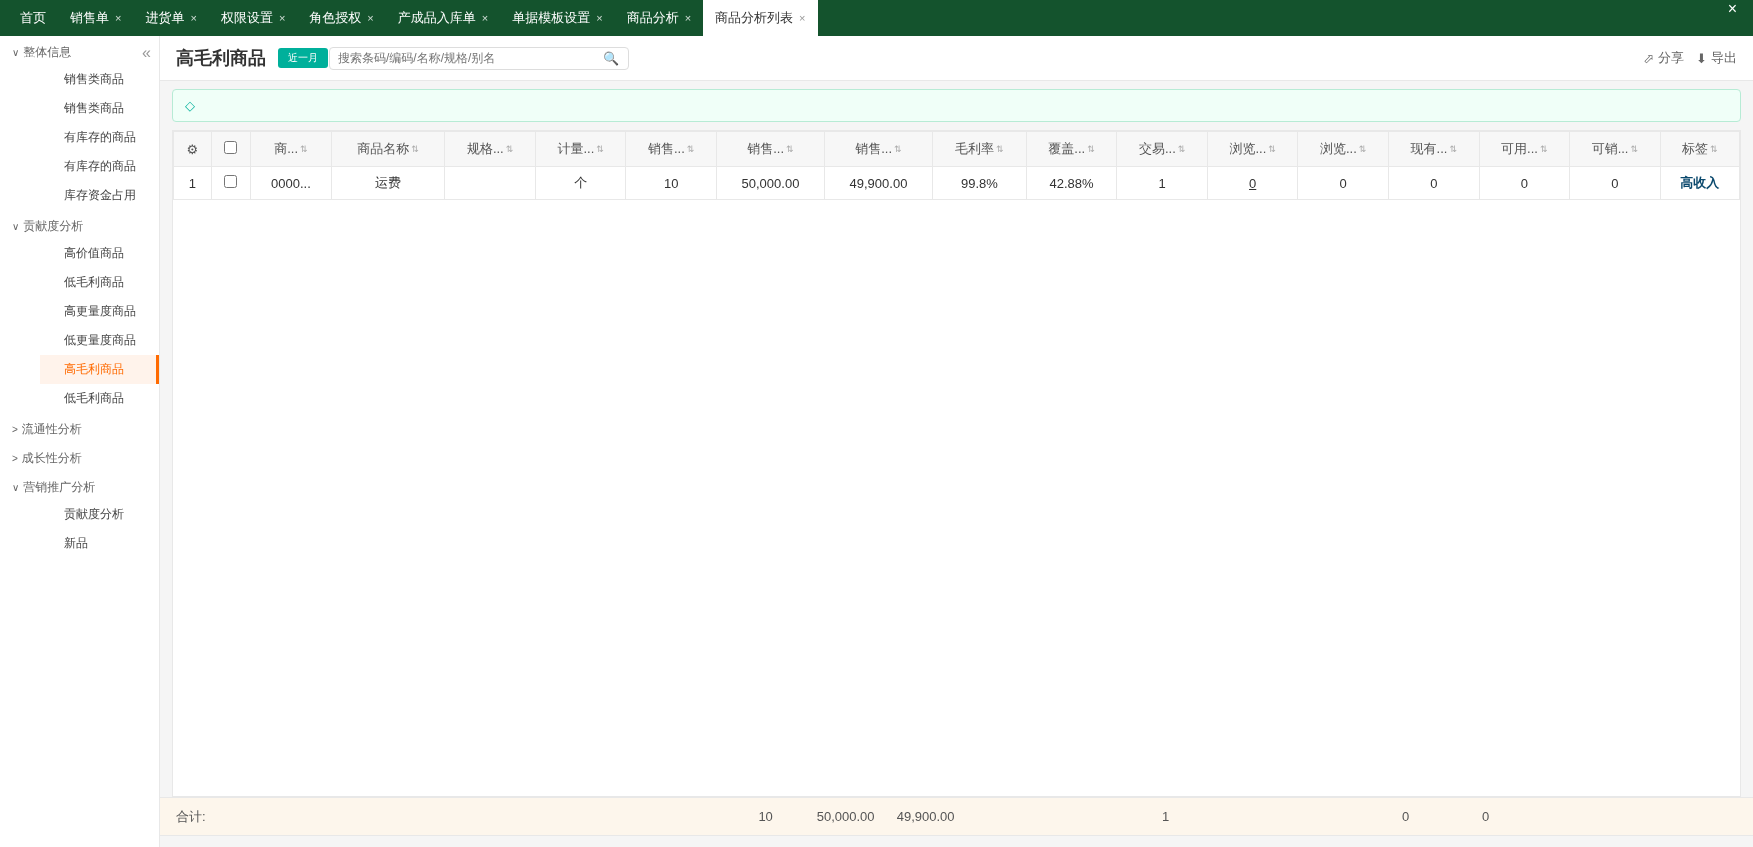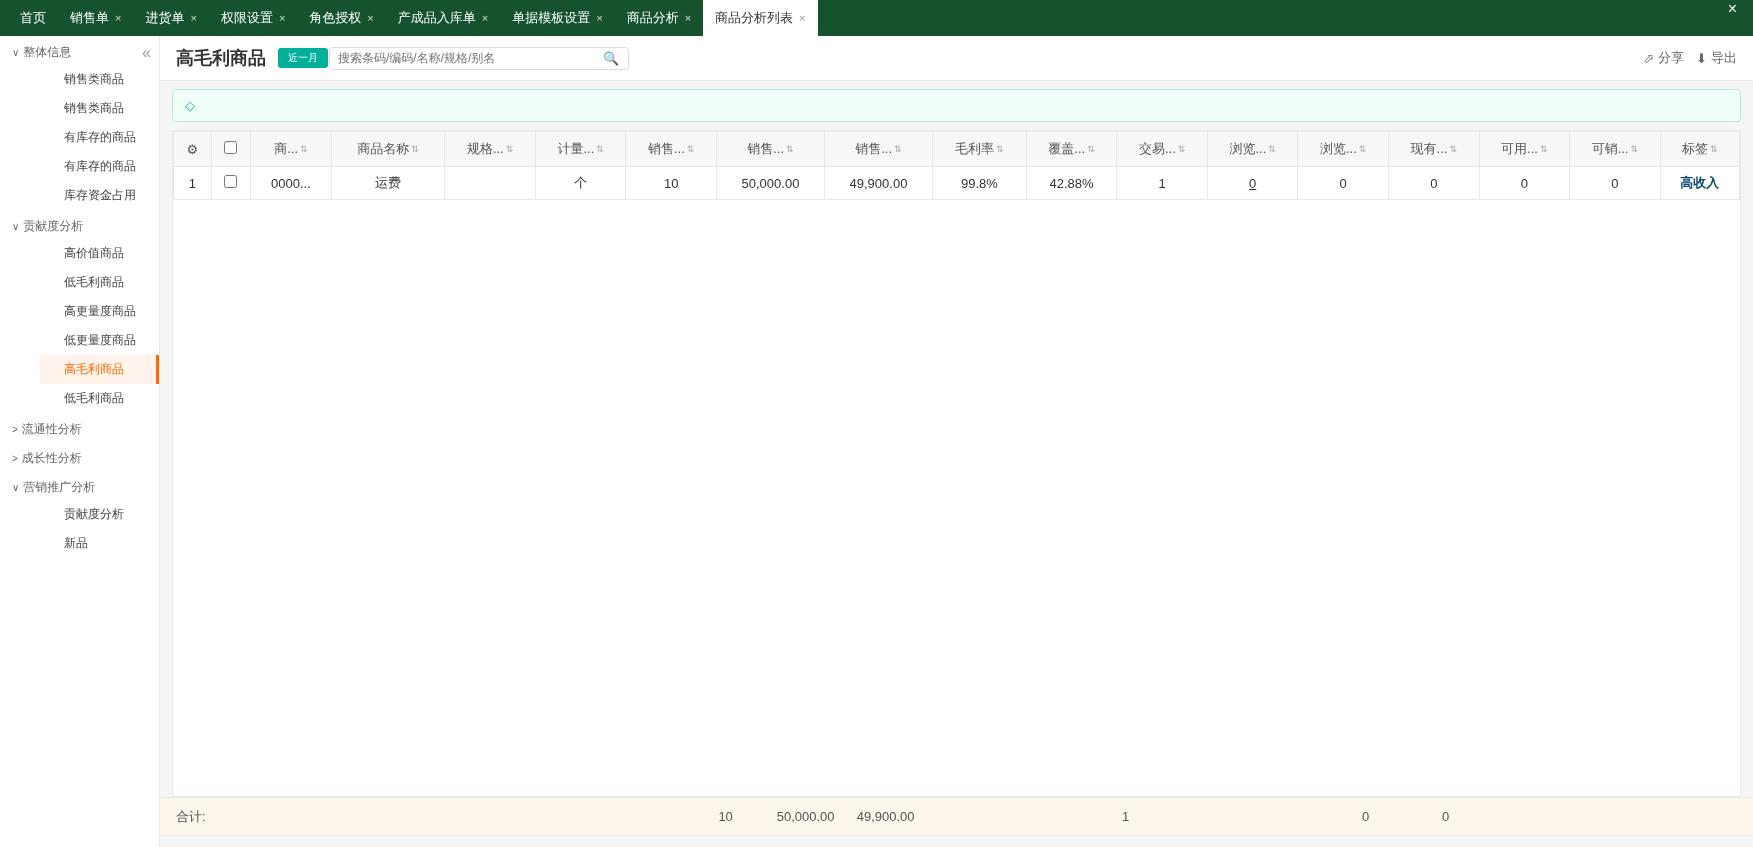--- a/index.html
+++ b/index.html
@@ -217,21 +217,21 @@
       background: #fdf6ec;
       border-top: 1px solid #e8e8e8;
       padding: 8px 16px;
       display: flex;
       align-items: center;
       flex-shrink: 0;
       font-size: 12px;
       color: #555;
       height: 38px;
     }
-    .footer-summary .label { }
+    .footer-summary .label { margin-right: 40px; }
     .footer-cells {
       display: flex;
       gap: 0;
       flex: 1;
     }
     .footer-cell {
       padding: 0 8px;
       min-width: 80px;
       text-align: center;
     }

